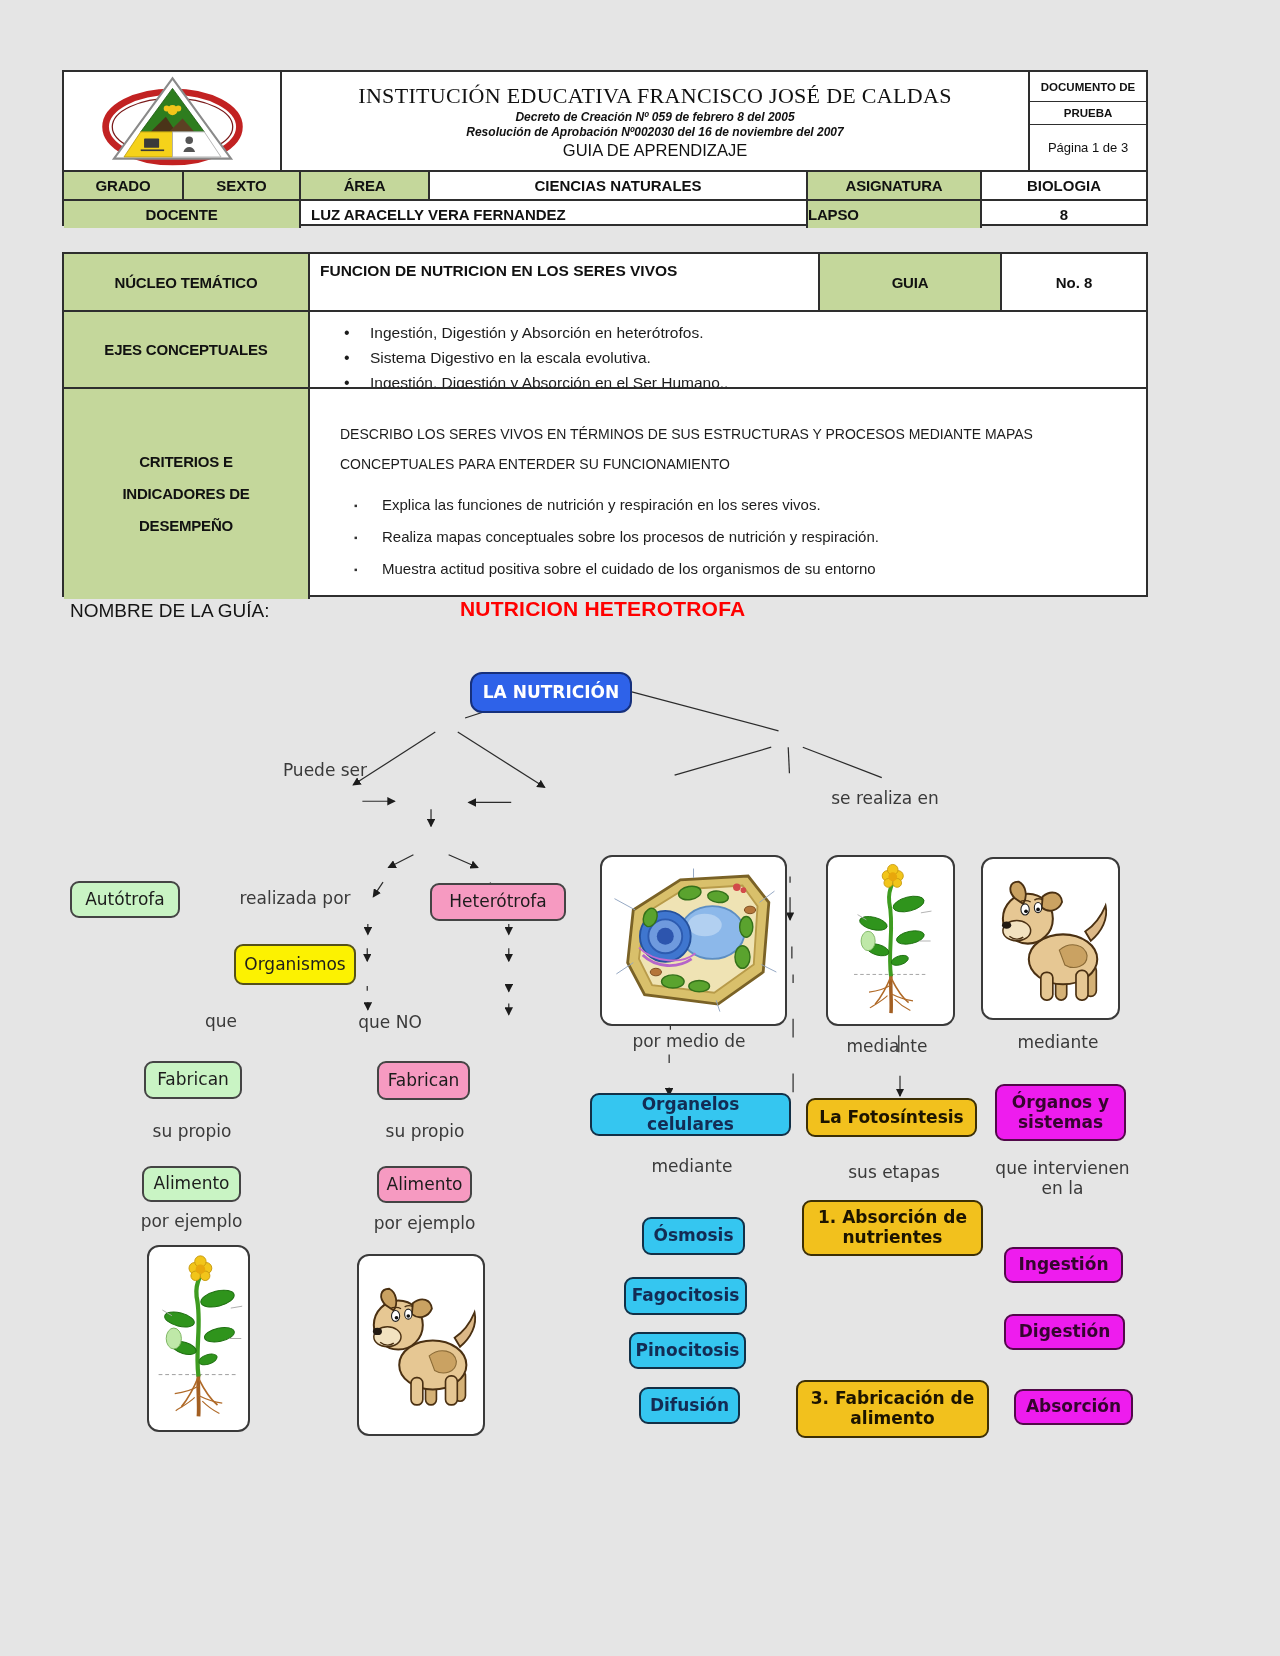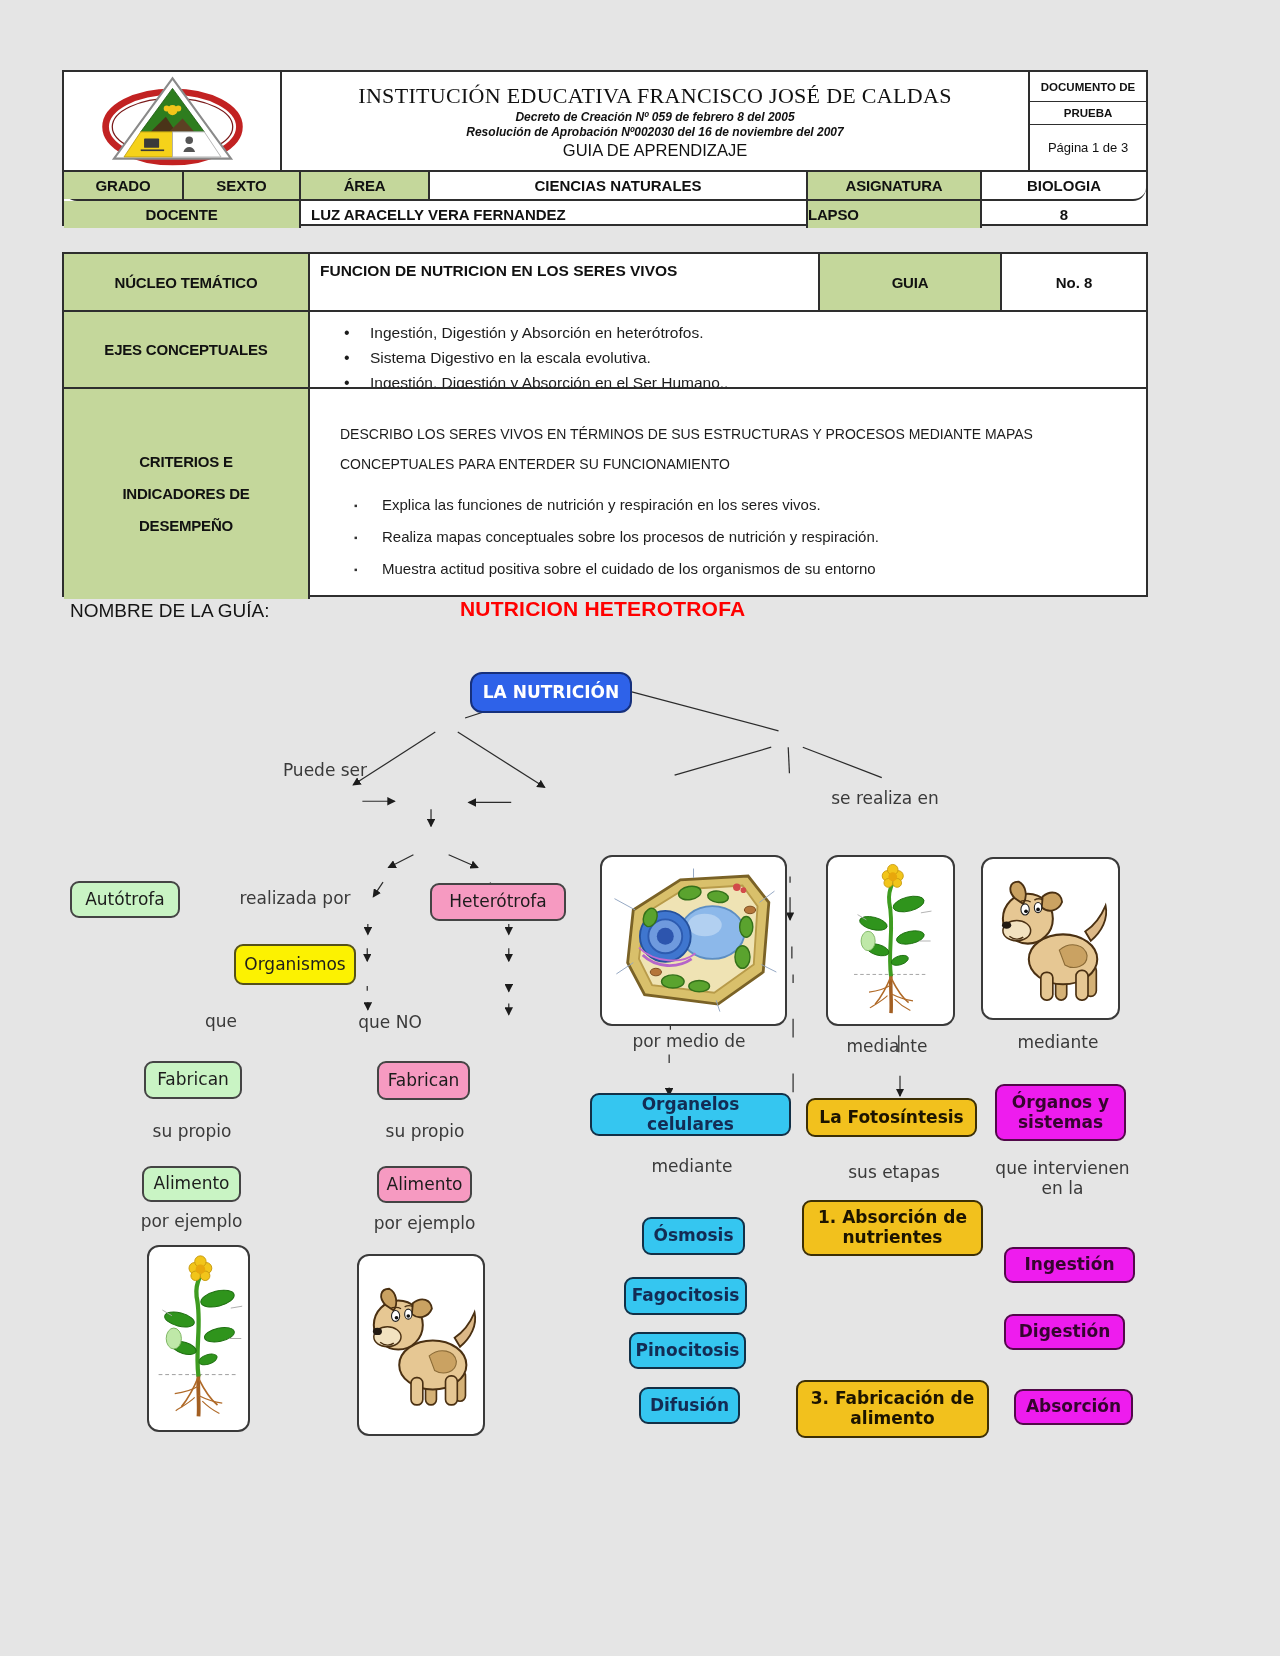--- a/index.html
+++ b/index.html
@@ -171,21 +171,21 @@
         <div class="decree">Decreto de Creación Nº 059 de febrero 8 del 2005</div>
         <div class="decree">Resolución de Aprobación Nº002030 del 16 de noviembre del 2007</div>
         <div class="guia-apr">GUIA DE APRENDIZAJE</div>
       </div>
       <div class="tcell stampcol" style="width:116px;">
         <div class="stamp-r stamp1">DOCUMENTO DE</div>
         <div class="stamp-r stamp2">PRUEBA</div>
         <div class="stamp-r stamp3">Página 1 de 3</div>
       </div>
     </div>
-    <div class="trow" style="height:27px;border-radius:13px;">
+    <div class="trow" style="height:27px;">
       <div class="tcell green lbl" style="width:120px;">GRADO</div>
       <div class="tcell green val" style="width:117px;">SEXTO</div>
       <div class="tcell green lbl" style="width:129px;">ÁREA</div>
       <div class="tcell val" style="width:378px;">CIENCIAS NATURALES</div>
       <div class="tcell green lbl" style="width:174px;">ASIGNATURA</div>
       <div class="tcell val" style="width:164px;">BIOLOGIA</div>
     </div>
     <div class="trow" style="height:27px;">
       <div class="tcell green lbl" style="width:237px;">DOCENTE</div>
       <div class="tcell val" style="width:507px;justify-content:flex-start;padding-left:10px;">LUZ ARACELLY VERA FERNANDEZ</div>
@@ -338,18 +338,18 @@
     <div class="mnode n-magenta" style="left:995px;top:434px;width:131px;height:57px;">Órganos y sistemas</div>
 
     <div class="mnode n-cyan" style="left:642px;top:567px;width:103px;height:38px;">Ósmosis</div>
     <div class="mnode n-cyan" style="left:624px;top:627px;width:123px;height:38px;">Fagocitosis</div>
     <div class="mnode n-cyan" style="left:629px;top:682px;width:117px;height:37px;">Pinocitosis</div>
     <div class="mnode n-cyan" style="left:639px;top:737px;width:101px;height:37px;">Difusión</div>
 
     <div class="mnode n-gold" style="left:802px;top:550px;width:181px;height:56px;">1. Absorción de nutrientes</div>
     <div class="mnode n-gold" style="left:796px;top:730px;width:193px;height:58px;">3. Fabricación de alimento</div>
 
-    <div class="mnode n-magenta" style="left:1004px;top:597px;width:131px;height:36px;">Ingestión</div>
+    <div class="mnode n-magenta" style="left:1004px;top:597px;width:119px;height:36px;">Ingestión</div>
     <div class="mnode n-magenta" style="left:1004px;top:664px;width:121px;height:36px;">Digestión</div>
     <div class="mnode n-magenta" style="left:1014px;top:739px;width:119px;height:36px;">Absorción</div>
 
   </div>
 </div>
 
 </body></html>

